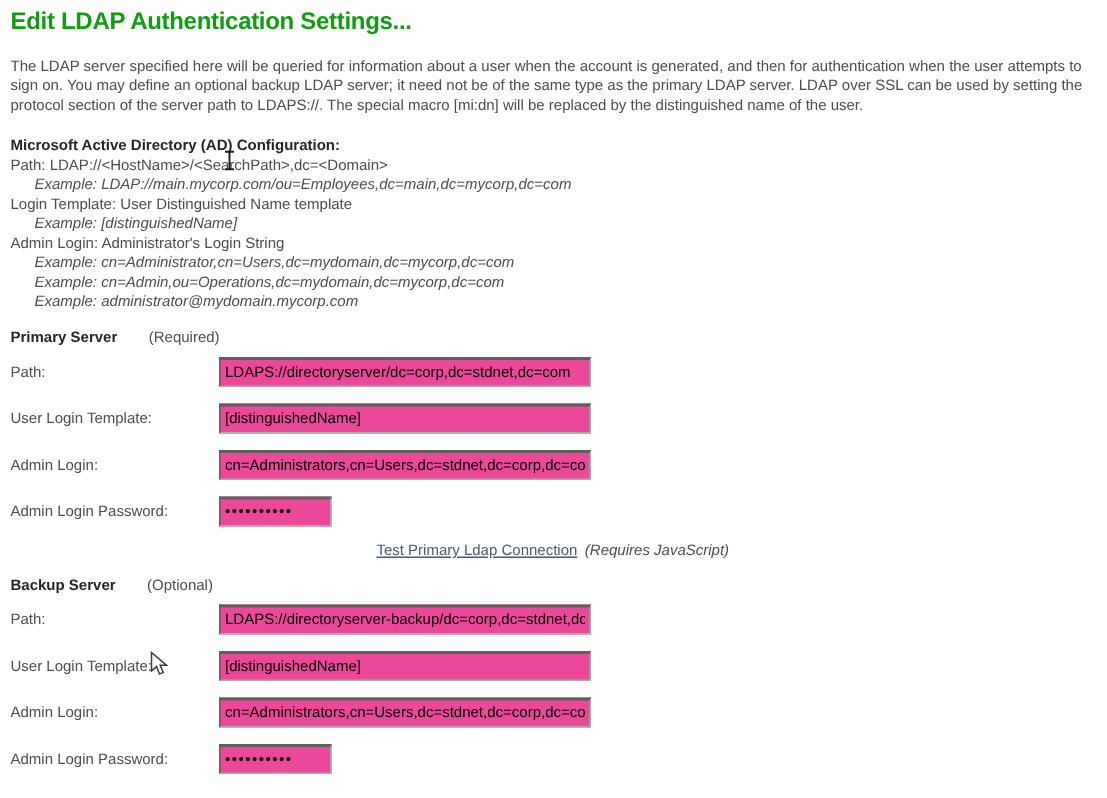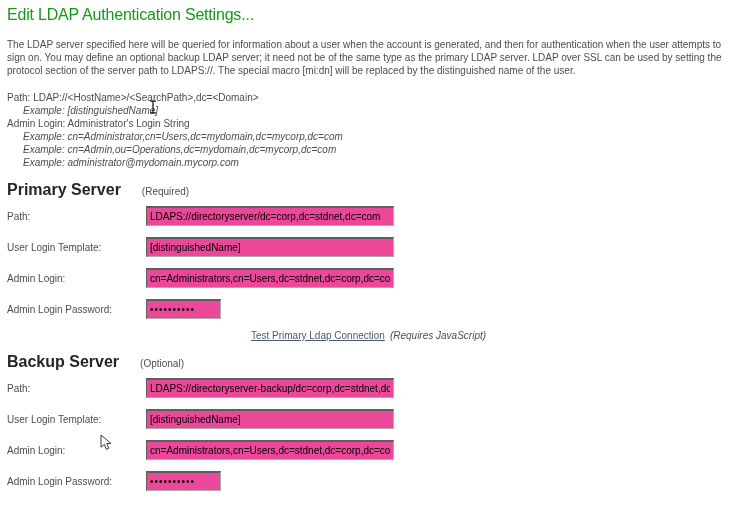--- a/index.html
+++ b/index.html
@@ -8,37 +8,37 @@
     background: #ffffff;
     font-family: "Liberation Sans", sans-serif;
     color: #4d4d4d;
     position: relative;
     overflow: hidden;
   }
   .container { padding: 4px 8px 0 7px; }
 
   .page-title {
     font-size: 16px;
-    font-weight: normal;
+    font-weight: bold;
     letter-spacing: -0.2px;
     margin: 2px 0 14px 0;
   }
 
   .intro {
     font-size: 10px;
     line-height: 13px;
     margin: 0 0 14px 0;
   }
 
   .ad-block { font-size: 10px; line-height: 13px; margin: 0 0 12px 0; }
   .ad-heading { font-weight: bold; color: #262626; }
   .ad-line.example { font-style: italic; padding-left: 16px; }
 
   .section-heading { font-size: 10px; margin: 0 0 7px 0; }
-  .section-title { font-weight: bold; color: #262626; font-size: 16px; }
+  .section-title { font-weight: bold; color: #262626; font-size: 10px; }
   .qualifier { margin-left: 21px; }
 
   .form-row { display: flex; align-items: center; margin: 0 0 11px 0; gap: 31px; }
   .field-label { width: 108px; flex: none; font-size: 10px; }
 
   input.text-input {
     width: 240px; height: 15px;
     font-family: "Liberation Sans", sans-serif;
     font-size: 10px; color: #000;
     padding: 1px 3px;
@@ -62,21 +62,24 @@
 </head>
 <body>
 
 <div class="container">
 
   <h1 class="page-title" style="color: rgb(20, 154, 20);">Edit LDAP Authentication Settings...</h1>
 
   <p class="intro">The LDAP server specified here will be queried for information about a user when the account is generated, and then for authentication when the user attempts to sign on. You may define an optional backup LDAP server; it need not be of the same type as the primary LDAP server. LDAP over SSL can be used by setting the protocol section of the server path to LDAPS://. The special macro [mi:dn] will be replaced by the distinguished name of the user.</p>
 
   <div class="ad-block">
+    <div class="ad-heading">Microsoft Active Directory (AD) Configuration:</div>
     <div class="ad-line">Path: LDAP://&lt;HostName&gt;/&lt;SearchPath&gt;,dc=&lt;Domain&gt;</div>
+    <div class="ad-line example">Example: LDAP://main.mycorp.com/ou=Employees,dc=main,dc=mycorp,dc=com</div>
+    <div class="ad-line">Login Template: User Distinguished Name template</div>
     <div class="ad-line example">Example: [distinguishedName]</div>
     <div class="ad-line">Admin Login: Administrator's Login String</div>
     <div class="ad-line example">Example: cn=Administrator,cn=Users,dc=mydomain,dc=mycorp,dc=com</div>
     <div class="ad-line example">Example: cn=Admin,ou=Operations,dc=mydomain,dc=mycorp,dc=com</div>
     <div class="ad-line example">Example: administrator@mydomain.mycorp.com</div>
   </div>
 
   <div class="section-heading">
     <span class="section-title">Primary Server</span><span class="qualifier">(Required)</span>
   </div>

